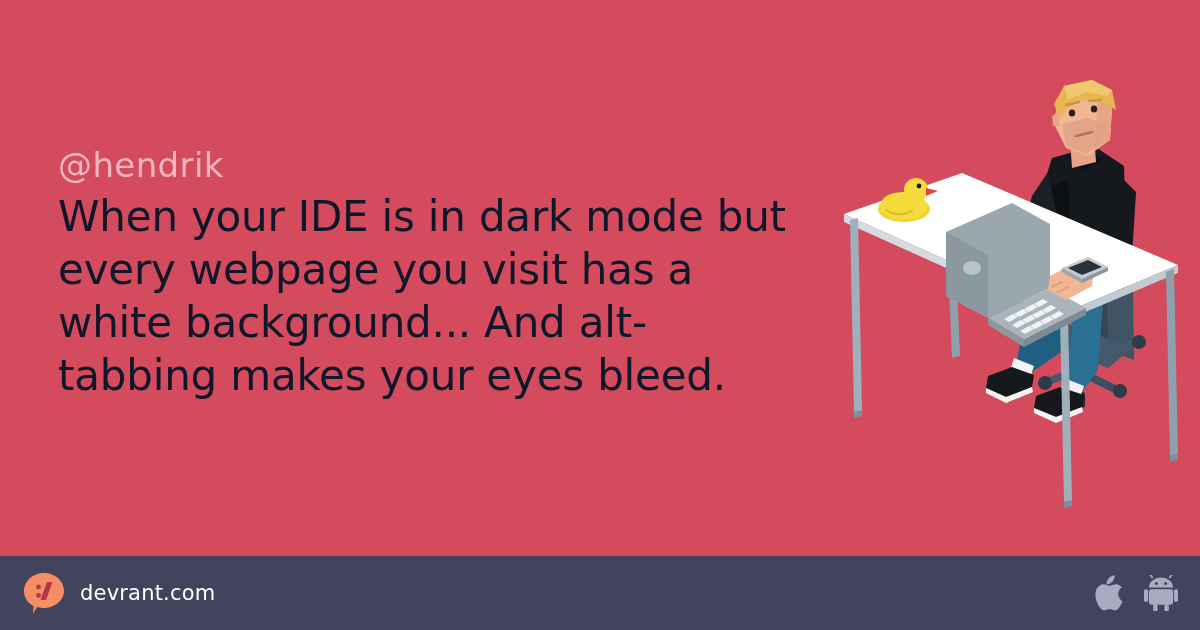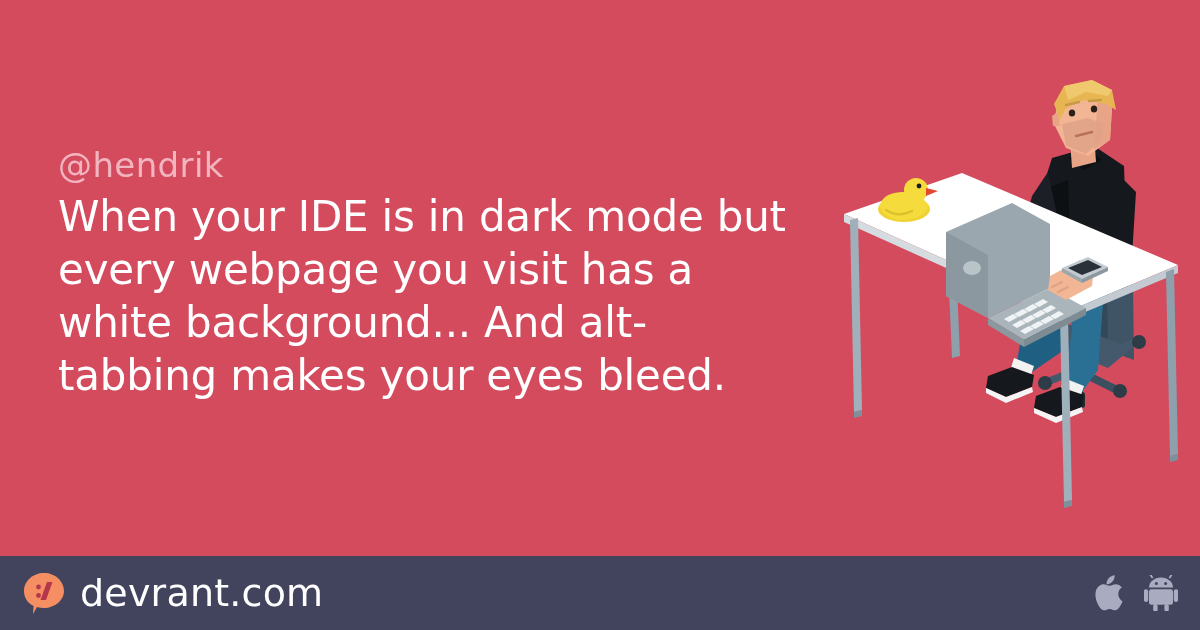--- a/index.html
+++ b/index.html
@@ -34,21 +34,21 @@
     color: #f2b5bf;
     line-height: 1.0;
     margin-bottom: 8px;
   }
 
   .rant-text {
     font-family: "DejaVu Sans", "Liberation Sans", sans-serif;
     font-size: 42px;
     font-weight: 400;
     line-height: 53px;
-    color: #ffffff;
+    color: #0f172a;
     letter-spacing: -0.2px;
     max-width: 730px;
     white-space: pre-wrap;
   }
 
   
   .illustration {
     position: absolute;
     right: 14px;
     top: 80px;
@@ -78,21 +78,21 @@
 
   .logo-mark {
     position: relative;
     width: 44px;
     height: 44px;
   }
   .logo-mark svg { display:block; width:100%; height:100%; }
 
   .brand-name {
     font-family: "DejaVu Sans", "Liberation Sans", sans-serif;
-    font-size: 38px;
+    font-size: 21px;
     font-weight: 400;
     color: #ffffff;
     letter-spacing: 0.2px;
     line-height: 1;
   }
 
   .store-icons {
     margin-left: auto;
     display: flex;
     align-items: center;

